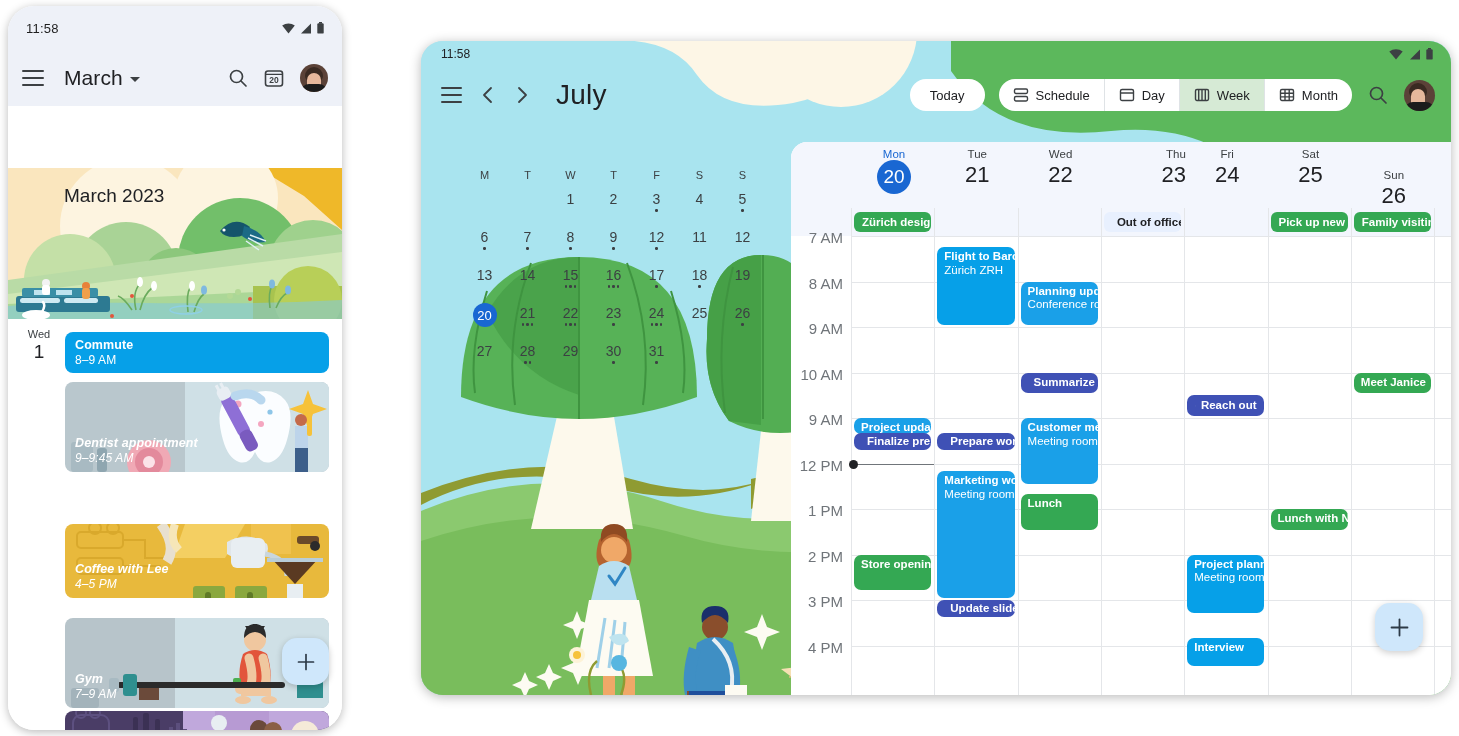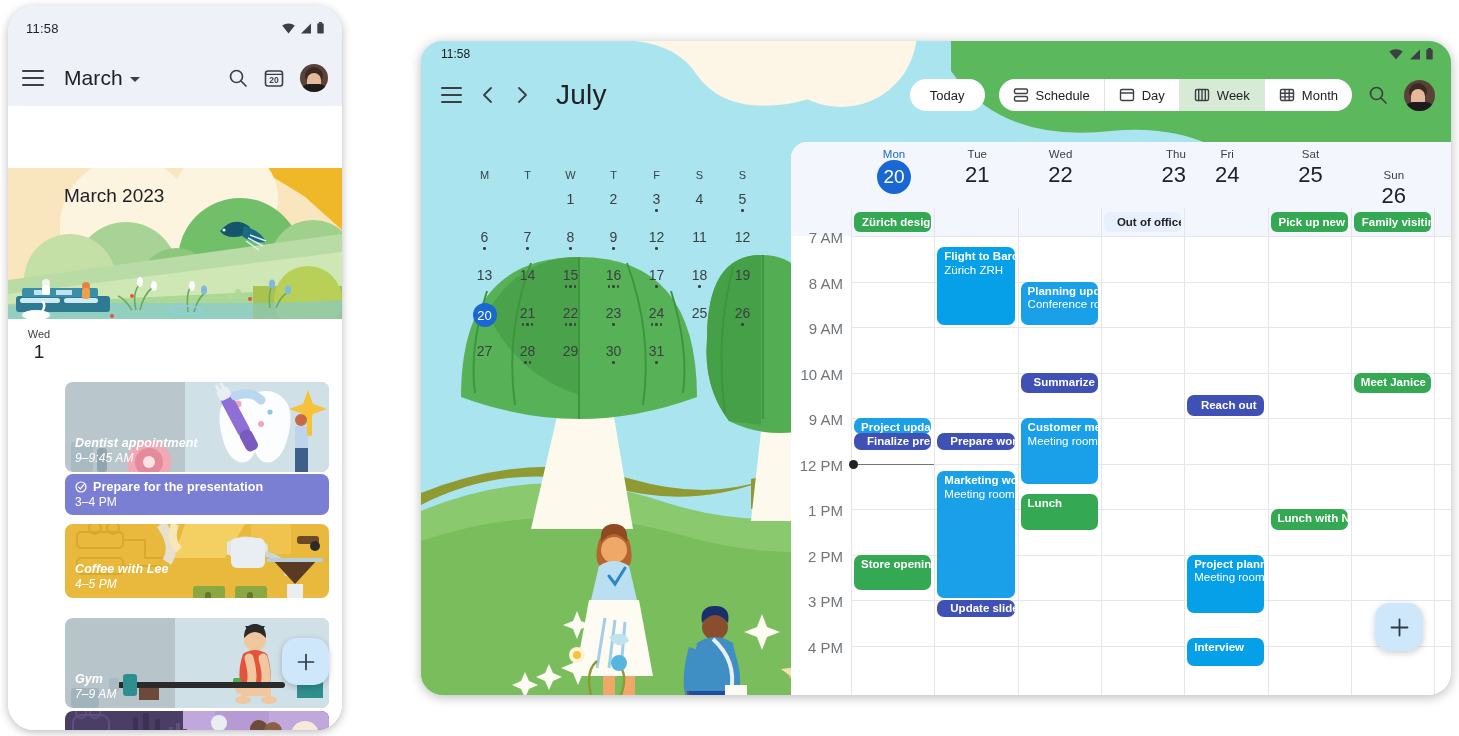--- a/index.html
+++ b/index.html
@@ -321,20 +321,24 @@
           <circle cx="222" cy="128" r="3" fill="#b4d996"></circle>
         </svg>
         <div class="mb-title">March 2023</div>
       </div>
 
       <div class="day-col" style="top:222px">
         <div class="day-dow">Wed</div>
         <div class="day-num">1</div>
       </div>
 
+      <div class="card card-flat" style="top:226px;height:41px;background:#06a0e8">
+        <div class="evt-title">Commute</div>
+        <div class="evt-sub">8–9 AM</div>
+      </div>
 
       <div class="card" style="top:276px;height:90px">
         <svg width="264" height="90" viewBox="0 0 264 90">
           <rect width="264" height="90" fill="#b9c7cd"></rect>
           <rect x="120" width="144" height="90" fill="#cfe0e6"></rect>
           <path d="M186 12 q22-8 34 6 q10 12 2 40 q-5 18-16 22 q-10 3-16-10 q-6 13-16 10 q-11-4-16-22 q-8-28 2-40 q12-14 26-6Z" fill="#fbfdff"></path>
           <path d="M243 8 l5 14 14 5 -14 5 -5 14 -5-14 -14-5 14-5Z" fill="#f6c23a"></path>
           <circle cx="173" cy="22" r="3.5" fill="#f4a6c0"></circle>
           <circle cx="196" cy="42" r="3" fill="#f4a6c0"></circle>
           <circle cx="205" cy="30" r="2.6" fill="#8ec6e8"></circle>
@@ -357,30 +361,20 @@
           <circle cx="84" cy="80" r="22" fill="#f0a9b5"></circle>
           <circle cx="84" cy="80" r="14" fill="#e38a9c"></circle>
           <circle cx="84" cy="80" r="6" fill="#fbe3e8"></circle>
         </svg>
         <div class="ctext">
           <div class="evt-title">Dentist appointment</div>
           <div class="evt-sub">9–9:45 AM</div>
         </div>
       </div>
 
-      <div class="card card-flat" style="top:368px;height:41px;background:#7b7fd4">
-        <div class="evt-title-row">
-          <svg width="12" height="12" viewBox="0 0 12 12">
-              <circle cx="6" cy="6" r="5" fill="none" stroke="#fff" stroke-width="1.2"></circle>
-              <path d="M3.6 6.1 5.3 7.8 8.6 4" fill="none" stroke="#fff" stroke-width="1.2" stroke-linecap="round"></path>
-            </svg>
-          <span class="evt-title">Prepare for the presentation</span>
-        </div>
-        <div class="evt-sub">3–4 PM</div>
-      </div>
 
       <div class="card" style="top:418px;height:74px">
         <svg width="264" height="90" viewBox="0 0 264 90">
           <rect width="264" height="90" fill="#e8b93c"></rect>
           <path d="M120 0 h60 l-20 34 h-52Z" fill="#f4cf62"></path>
           <path d="M186 0 h40 v30 h-40Z" fill="#f0c24e"></path>
           <g stroke="#d9a92c" stroke-width="2" fill="none">
             <rect x="12" y="8" width="46" height="16" rx="4"></rect>
               <rect x="12" y="34" width="46" height="16" rx="4"></rect>
             <path d="M58 16 h22 v18 h22"></path>

